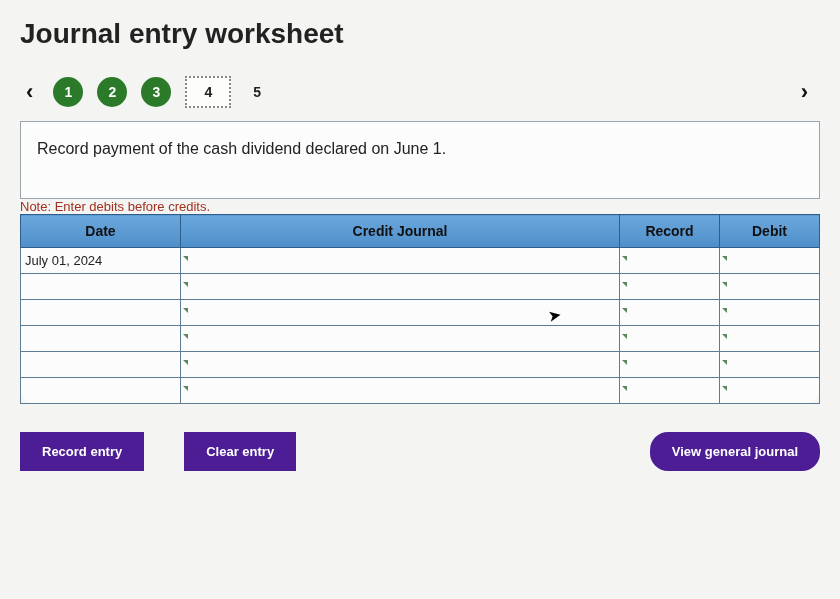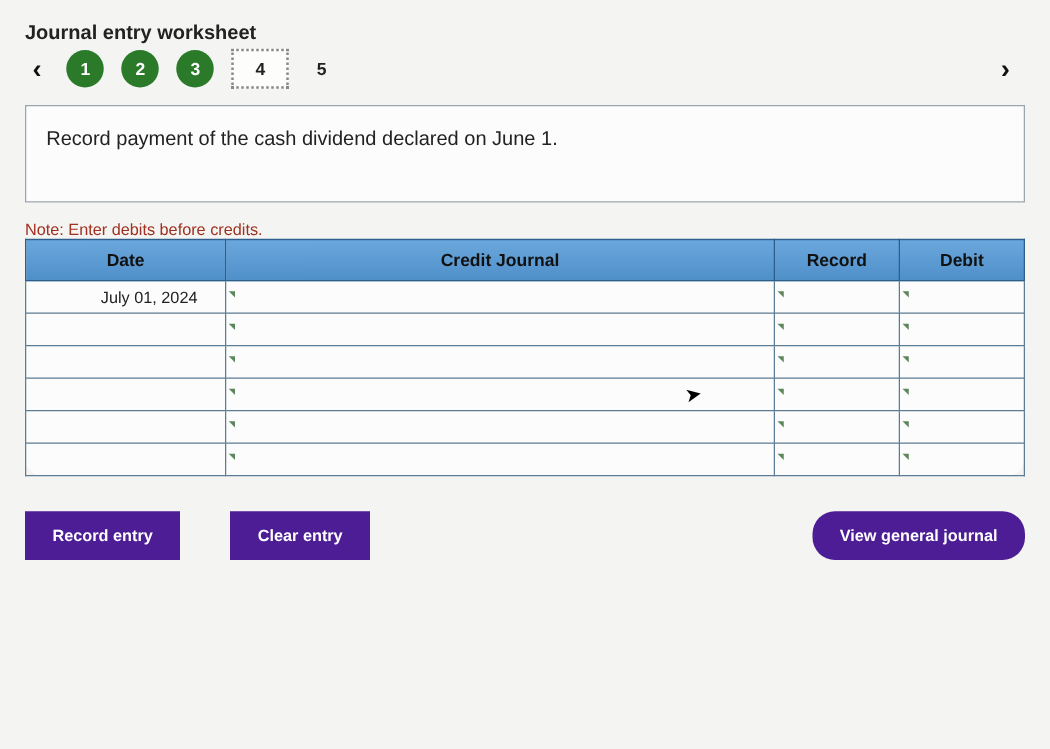--- a/index.html
+++ b/index.html
@@ -5,23 +5,23 @@
   * { box-sizing: border-box; }
   body {
     margin: 0;
     padding: 18px 20px;
     font-family: Arial, Helvetica, sans-serif;
     background: #f4f4f2;
     color: #222;
     width: 840px;
   }
   .title {
-    font-size: 16px;
-    font-weight: bold;
-    margin: 0 0 2px 0;
+    font-size: 28px;
+    font-weight: bold;
+    margin: 0 0 25px 0;
     color: #222;
   }
   .stepper-row {
     display: flex;
     align-items: center;
     gap: 14px;
     margin-bottom: 12px;
   }
   .chev {
     font-size: 22px;
@@ -53,21 +53,20 @@
     width: auto; height: auto;
     border-radius: 0;
     padding: 0 8px;
   }
   .instruction-box {
     border: 1px solid #9aa5ae;
     background: #fbfcfb;
     padding: 18px 16px 40px 16px;
     font-size: 16px;
     color: #222;
-    margin-bottom: 14px;
   }
   .note {
     color: #a03020;
     font-size: 13px;
   }
   table.journal {
     border-collapse: collapse;
     width: 100%;
     table-layout: fixed;
     background: #fbfcfb;
@@ -79,24 +78,23 @@
     color: #111;
     font-weight: bold;
     font-size: 14px;
     padding: 8px 6px;
     border: 1px solid #2f5e8a;
     text-align: center;
   }
   table.journal td {
     border: 1px solid #5c7b94;
     height: 26px;
-    padding: 4px 22px;
+    padding: 4px 4px;
     font-size: 13px;
     position: relative;
-    text-align: right;
   }
   .col-date    { width: 160px; }
   .col-journal { width: auto; }
   .col-debit   { width: 100px; }
   .col-credit  { width: 100px; }
   .dropdown-mark::after {
     content: "";
     position: absolute;
     left: 2px; top: 50%;
     transform: translateY(-50%);

